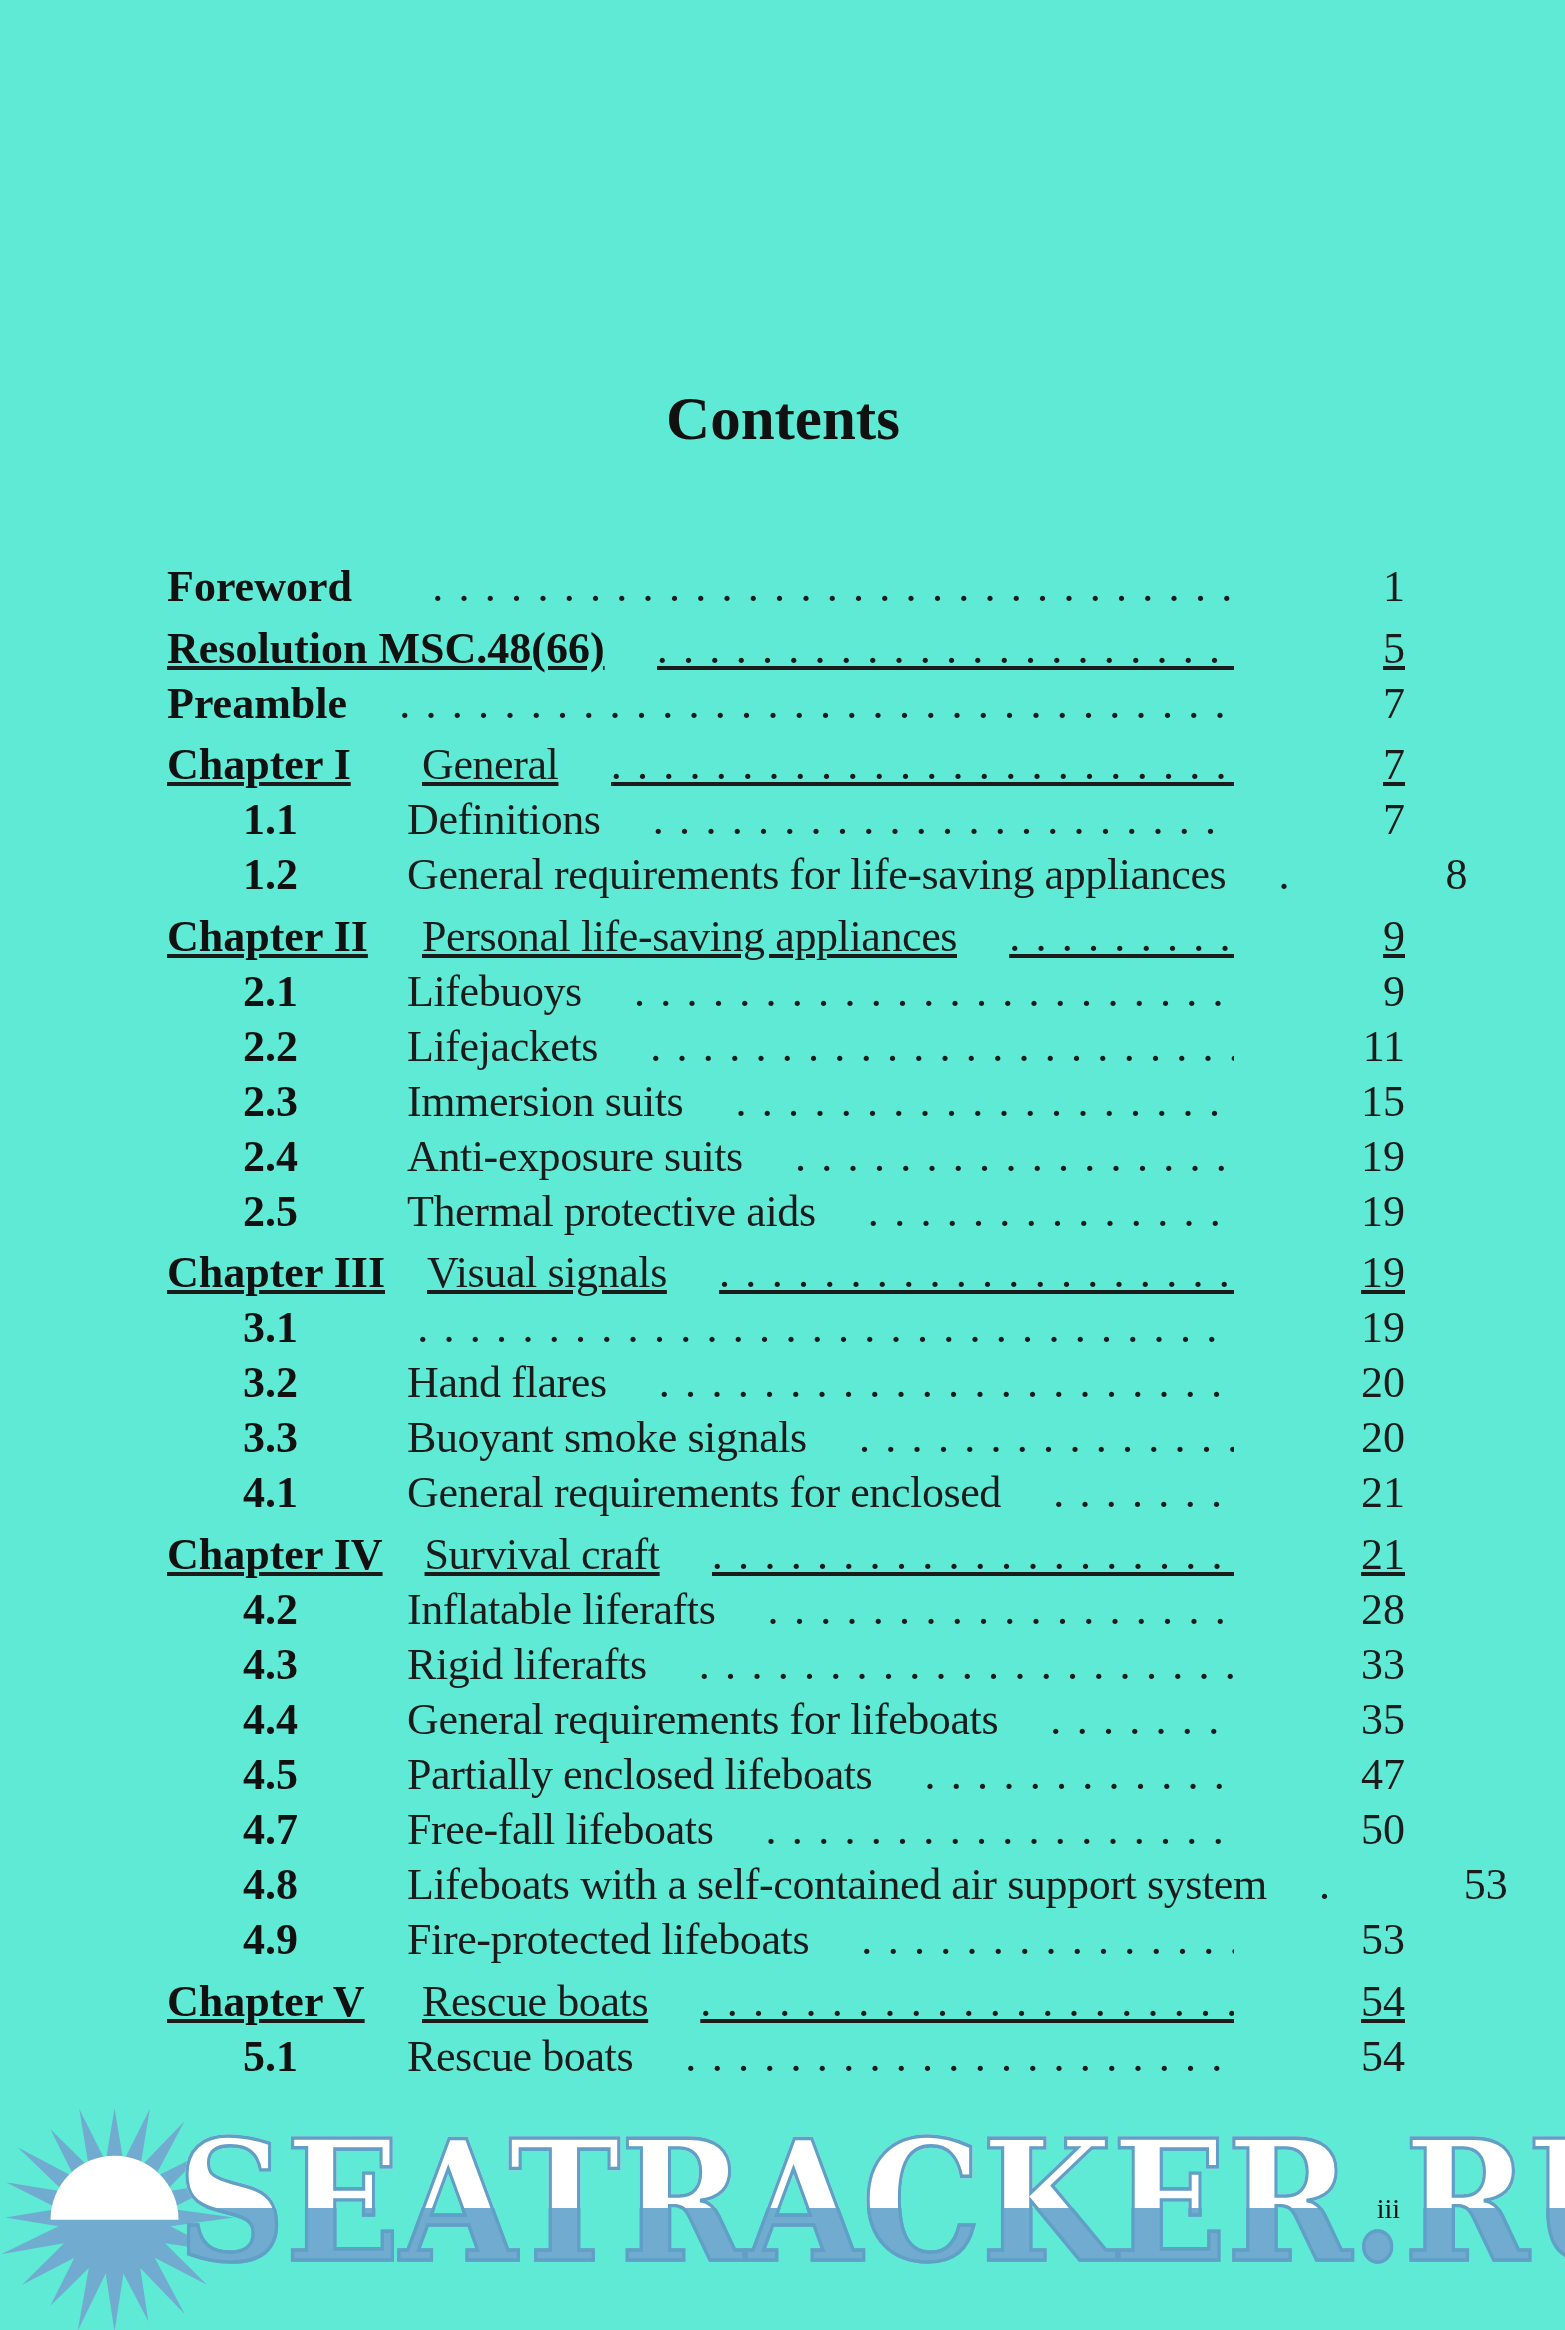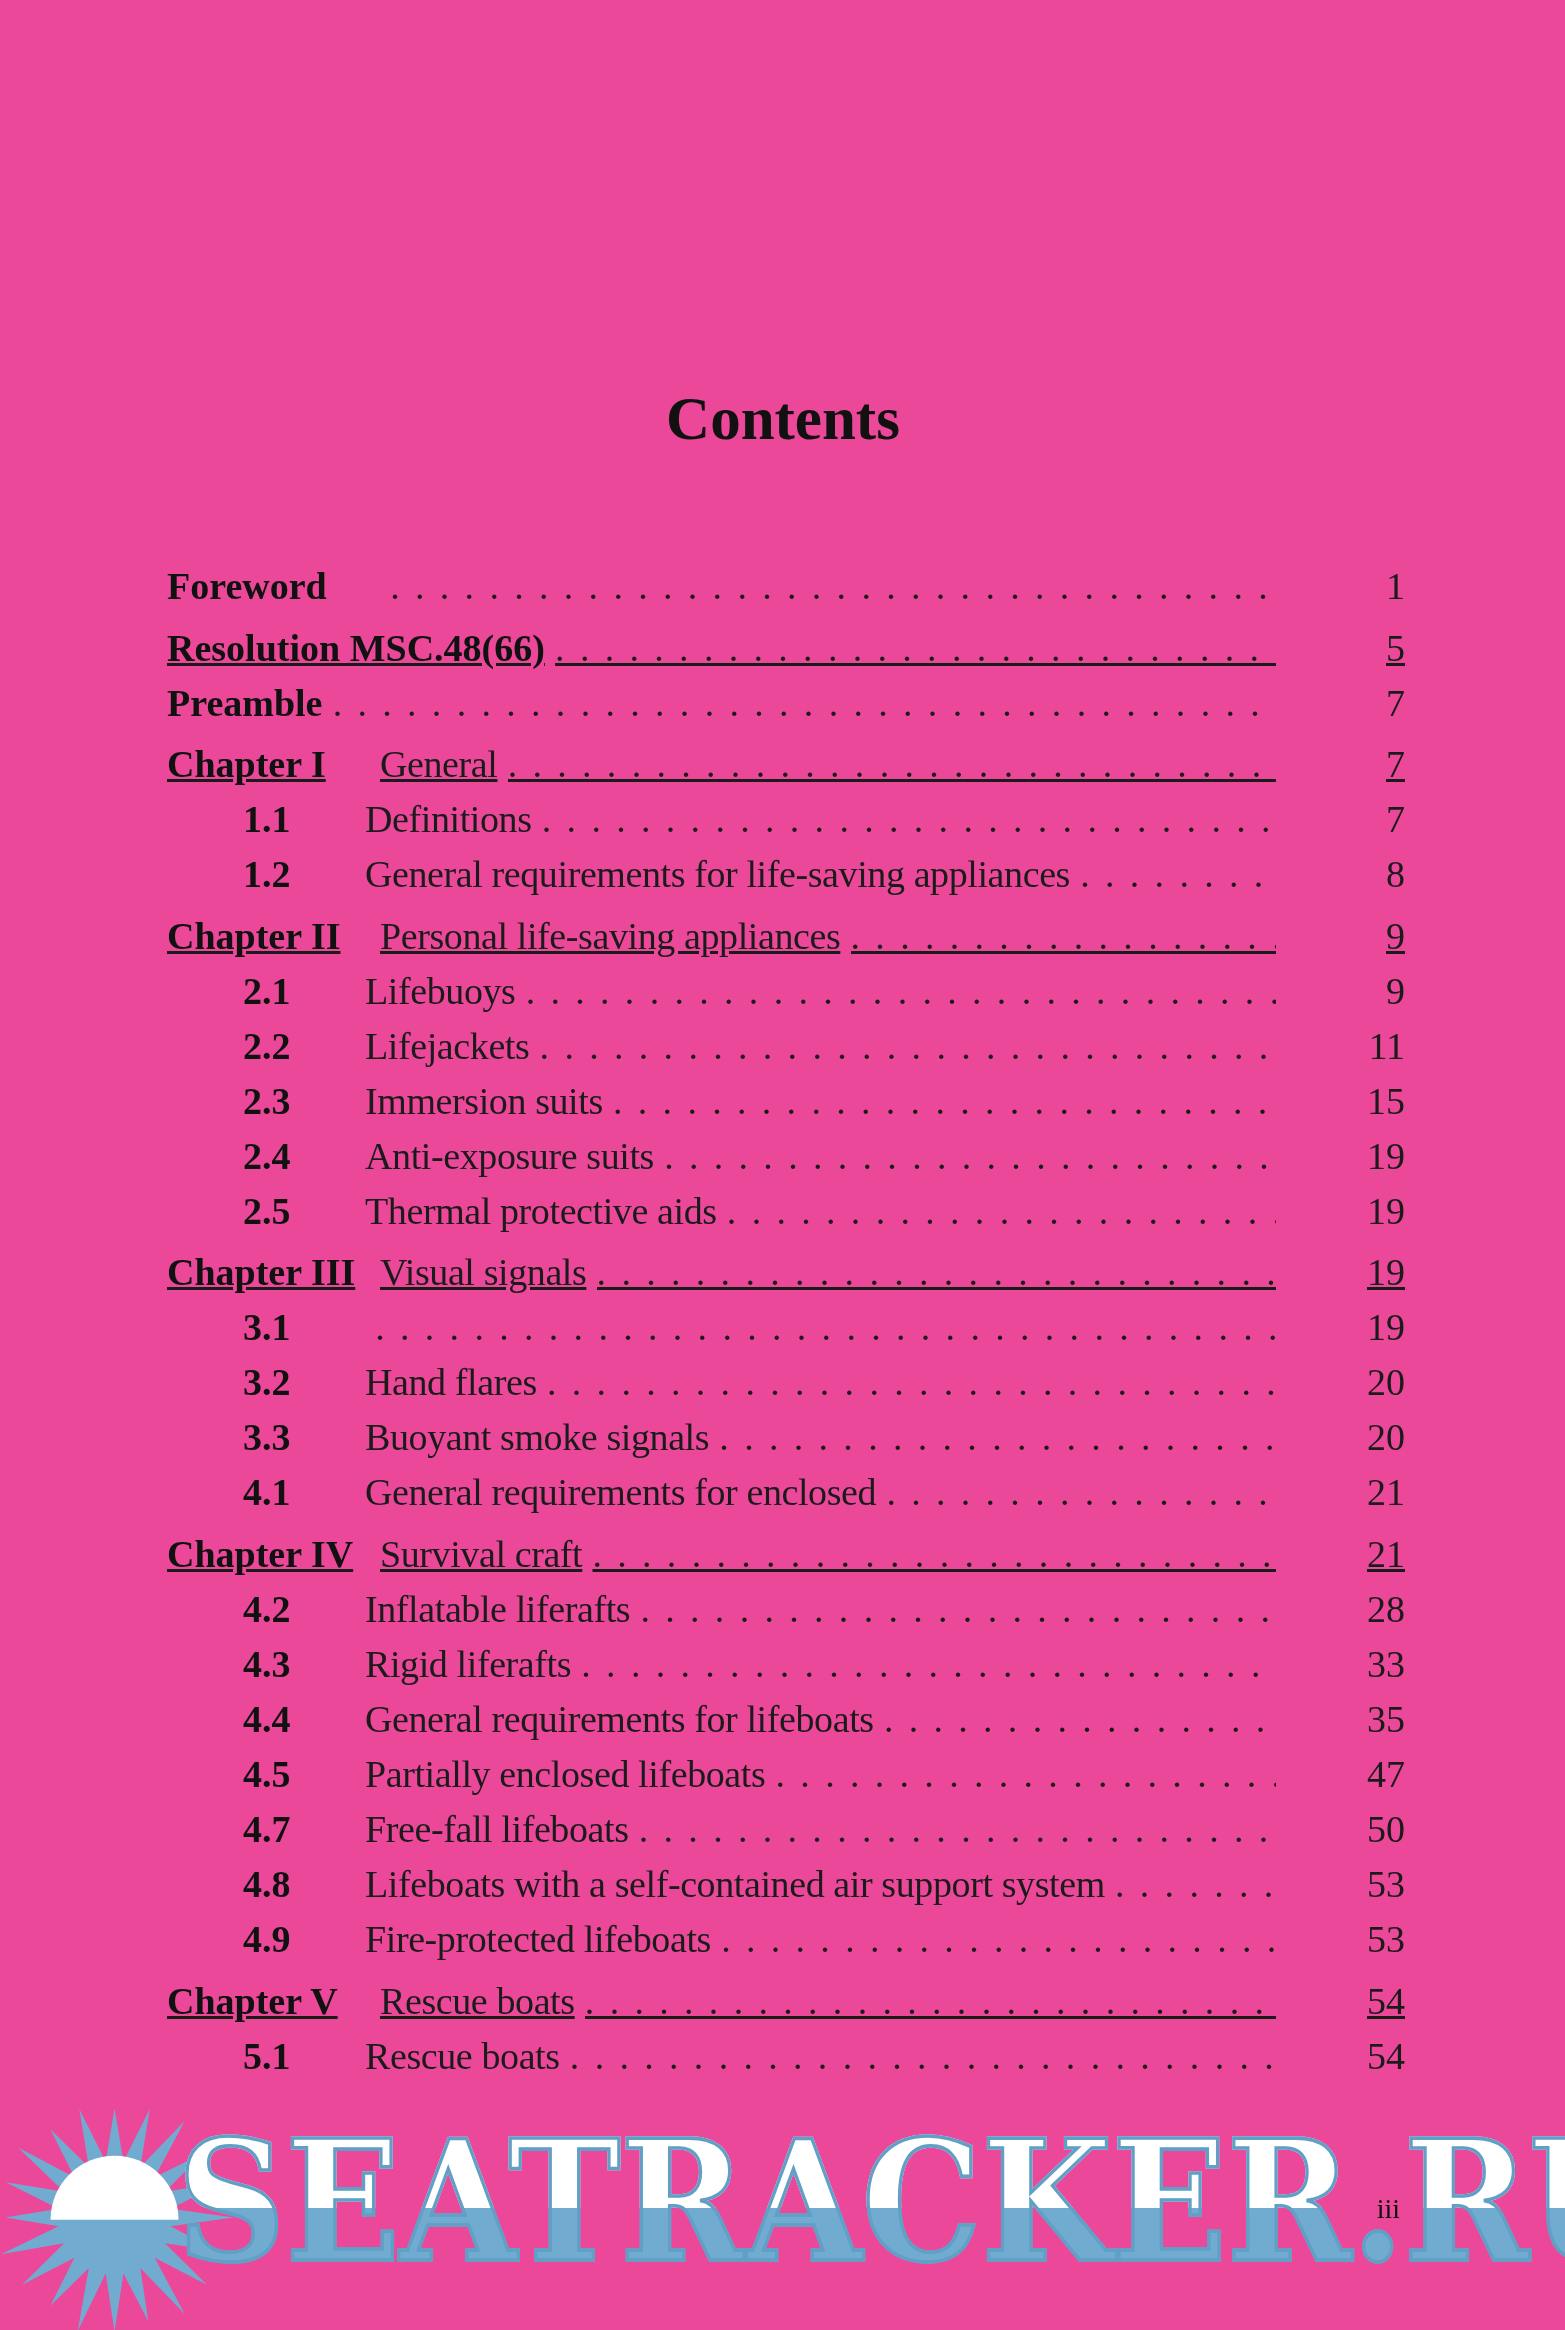--- a/index.html
+++ b/index.html
@@ -1,33 +1,34 @@
 <!DOCTYPE html>
 <html style="--wm: #72abd0; --wm-stroke: #60a0c6;font-size:11.7px"><head>
 <meta charset="utf-8">
 <style>
   html,body{margin:0;padding:0;background:#ffffff;}
   body{
     width:1566px;height:2330px;position:relative;overflow:hidden;
     font-family:"Liberation Serif", serif;color:#1b1b1b;
   }
-  .page{position:absolute;inset:0;background:#ec4899;}
+  .page{position:absolute;inset:0;background:#5eead4;}
 
   
   .title{
     position:absolute;top:388px;left:0;width:100%;margin:0;
     text-align:center;font-size:61px;font-weight:700;color:#111;
     letter-spacing:0;line-height:1;
   }
 
   
   .toc{position:absolute;left:167px;top:559px;width:1238px;z-index:1;}
   .row{
     display:flex;align-items:baseline;line-height:55px;white-space:nowrap;
-    font-size:38px;
+    font-size:44px;
+    gap:42px;
   }
   .row.gap{margin-top:6.6px;text-decoration:underline;}
   .lbl{font-weight:700;color:#111;flex:0 0 auto;}
   .row.kind-front    .lbl{min-width:213px;}
   .row.kind-front_sub .lbl{min-width:122px;}
   .row.kind-chapter  .lbl{min-width:213px;}
   .row.kind-section  .lbl{margin-left:76px;min-width:122px;}
   .ttl{flex:0 1 auto;letter-spacing:-0.4px;color:#1b1b1b;}
   .ttl:empty{display:none;}
   .leader{

